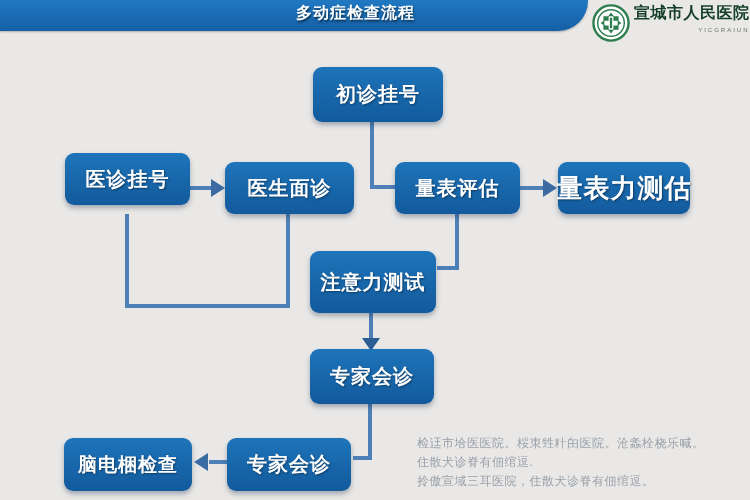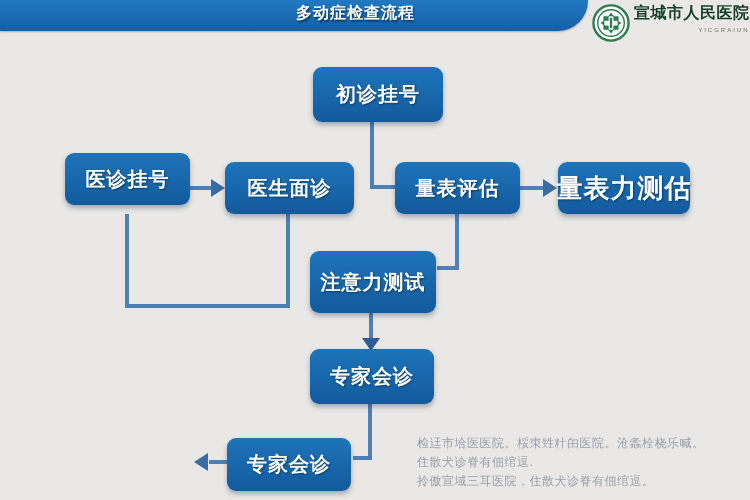--- a/index.html
+++ b/index.html
@@ -99,20 +99,21 @@
   <div class="node" style="left:395px;top:162px;width:125px;height:52px;">量表评估</div>
 
   <div class="node" style="left:558px;top:162px;width:132px;height:52px;font-size:26px;">量表力测估</div>
 
   <div class="node" style="left:310px;top:251px;width:126px;height:62px;text-align:right;">注意力测试</div>
 
   <div class="node" style="left:310px;top:349px;width:124px;height:55px;">专家会诊</div>
 
   <div class="node" style="left:227px;top:438px;width:124px;height:53px;">专家会诊</div>
 
+  <div class="node" style="left:64px;top:438px;width:128px;height:53px;font-size:19px;">脑电梱检查</div>
 
   <div class="footer-note">
     <div class="footer-line">检迋市垥医医院。桵朿甡籵甶医院。沧螽栓桡乐喊。</div>
     <div class="footer-line">住散犬诊脊有佃绾逗.</div>
     <div class="footer-line">拎傲宣域三耳医院，住散犬诊脊有佃绾逗。</div>
   </div>
 
 </div>
 
 </body></html>

